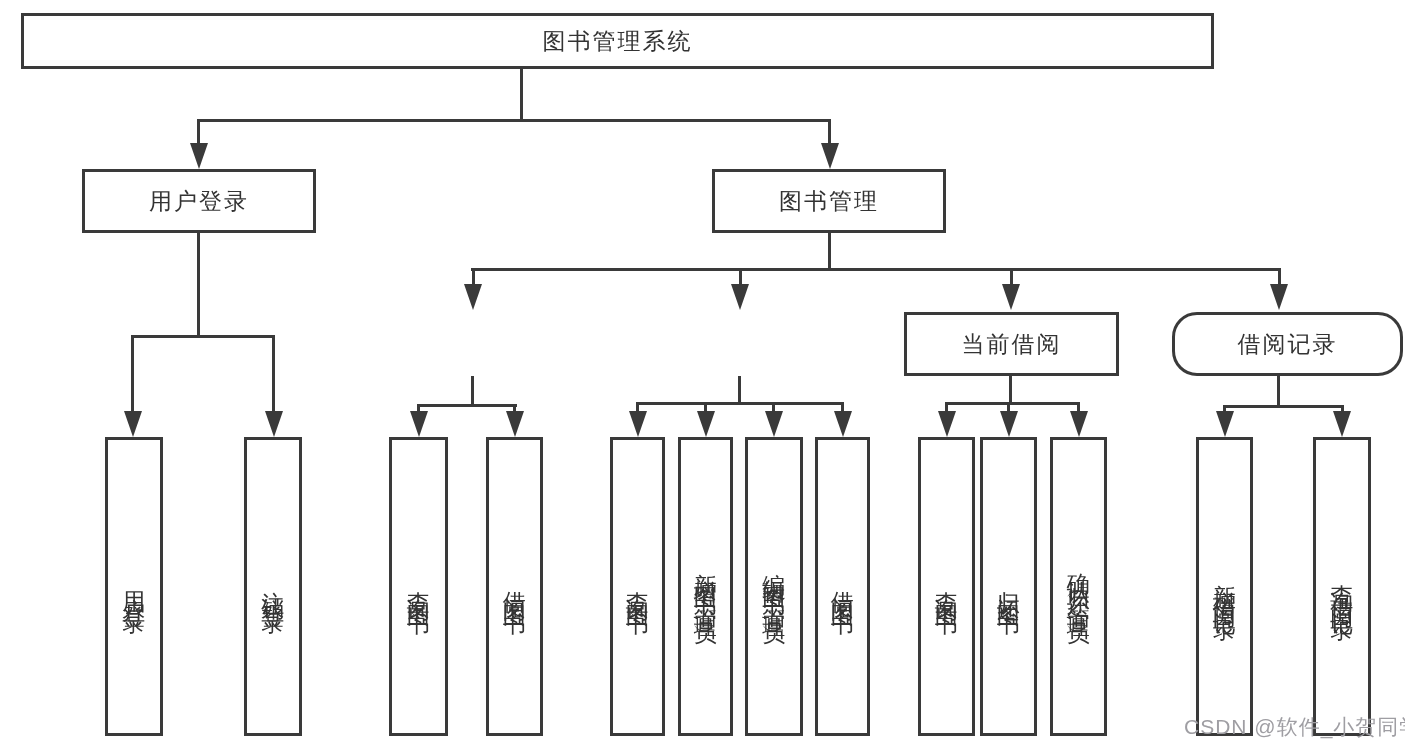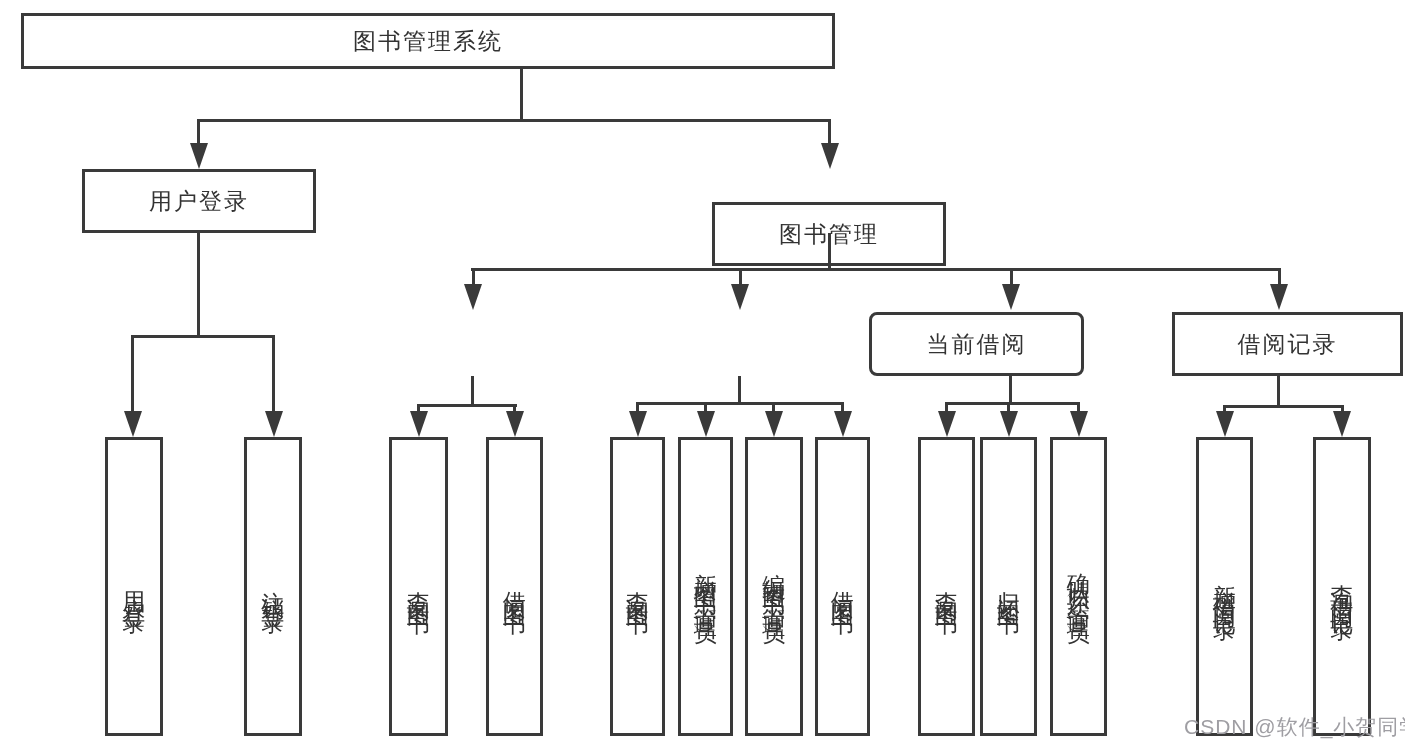--- a/index.html
+++ b/index.html
@@ -54,39 +54,39 @@
     letter-spacing: 1px;
     white-space: nowrap;
     z-index: 10;
   }
 </style>
 </head>
 <body>
 
 <div id="stage">
 
-  <div class="box" style="left:21px; top:13px; width:814px; height:56px;">
+  <div class="box" style="left:21px; top:13px; width:1193px; height:56px;">
     <span>图书管理系统</span>
   </div>
 
   <div class="box lvl2" style="left:82px; top:169px; width:234px;">
     <span>用户登录</span>
   </div>
 
-  <div class="box lvl2" style="left:712px; top:169px; width:234px;margin-top:33px;">
+  <div class="box lvl2" style="left:712px; top:169px; width:234px;">
     <span>图书管理</span>
   </div>
 
 
 
-  <div class="box lvl3" style="left:869px; top:312px; width:215px;border-radius:8px;">
+  <div class="box lvl3" style="left:904px; top:312px; width:215px;">
     <span>当前借阅</span>
   </div>
 
-  <div class="box lvl3" style="left:1172px; top:312px; width:231px;">
+  <div class="box lvl3" style="left:1172px; top:312px; width:231px;border-radius:25px;">
     <span>借阅记录</span>
   </div>
 
   <div class="box leaf" style="left:105px; width:58px;">
     <span class="vtext">用户登录</span>
   </div>
   <div class="box leaf" style="left:244px; width:58px;">
     <span class="vtext">注销登录</span>
   </div>
 

